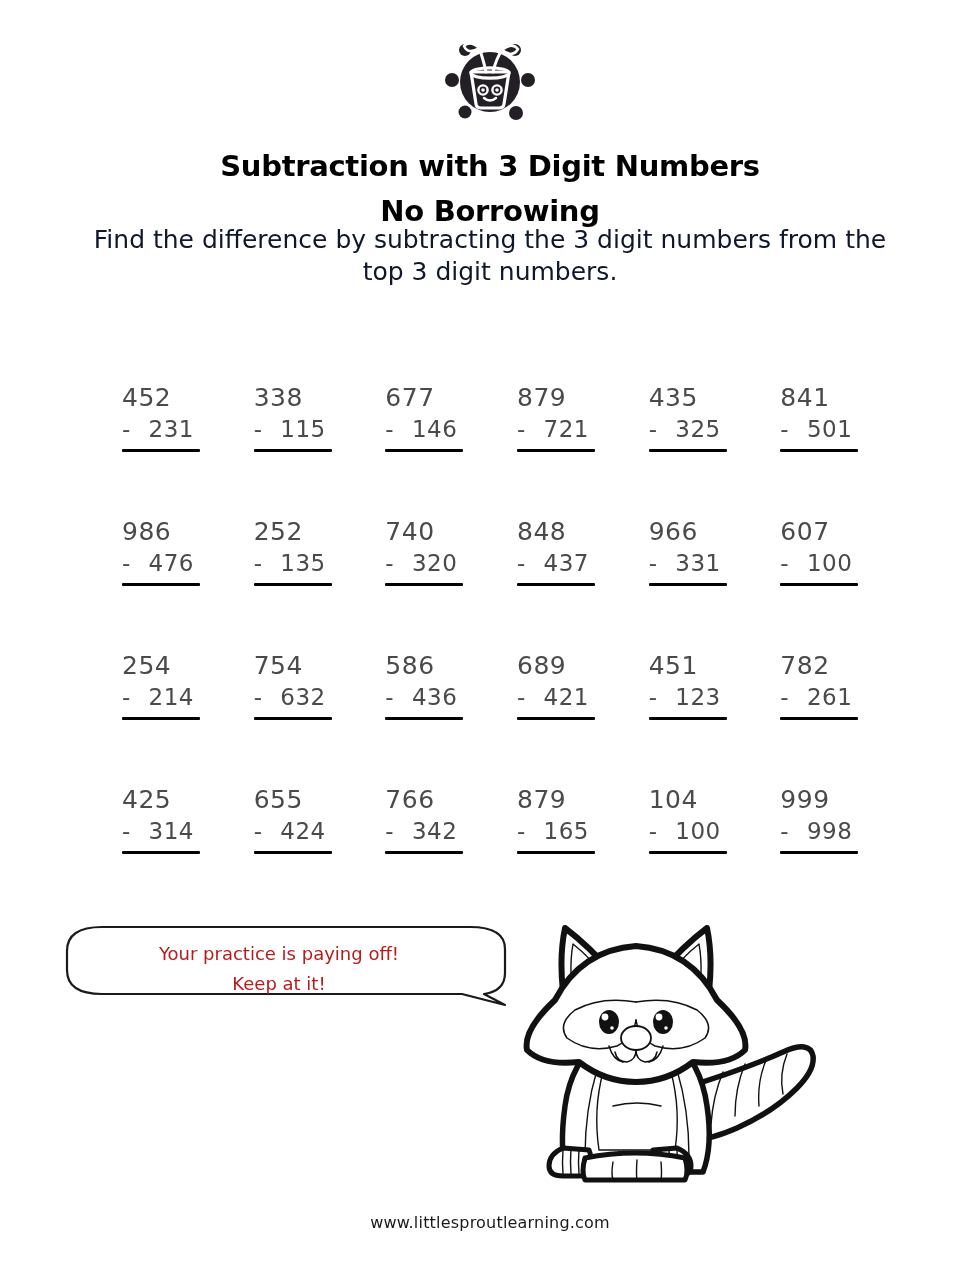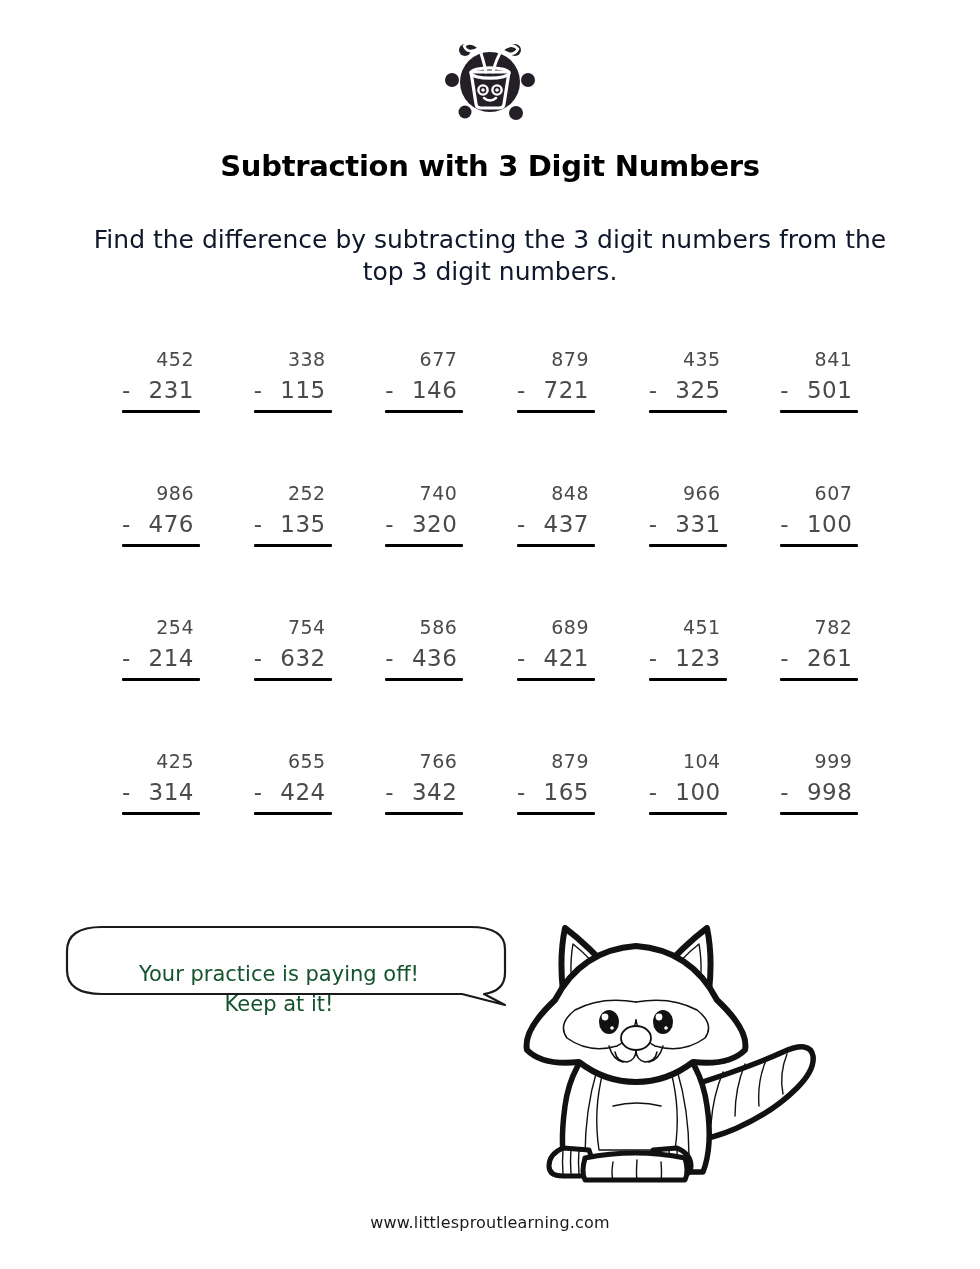--- a/index.html
+++ b/index.html
@@ -78,26 +78,27 @@
     flex-direction: column;
     align-items: flex-start;
     padding-left: 18px;
   }
   .prob-inner {
     width: 78px;
     display: flex;
     flex-direction: column;
   }
   .minuend {
-    text-align: right;
-    font-size: 19px;
+    text-align: left;
+    font-size: 25px;
     line-height: 30px;
     color: #4a4a4a;
     letter-spacing: 0.5px;
     padding-right: 6px;
+    margin-top: 39px;
   }
   .sub-row {
     display: flex;
     justify-content: space-between;
     align-items: baseline;
     font-size: 23px;
     line-height: 32px;
     color: #4a4a4a;
     letter-spacing: 0.5px;
     padding-right: 6px;
@@ -120,24 +121,23 @@
     width: 445px;
     height: 78px;
   }
   .bubble-svg { position: absolute; left: 0; top: 0; }
   .bubble-text {
     position: absolute;
     left: 0;
     top: 14px;
     width: 430px;
     text-align: center;
-    font-size: 21px;
+    font-size: 18px;
     line-height: 30px;
-    color: #14532d;
-    margin-top: 20px;
+    color: #b91c1c;
   }
 
   
   .fox {
     position: absolute;
     left: 505px;
     top: 910px;
     width: 320px;
     height: 285px;
   }
@@ -185,20 +185,21 @@
       <circle cx="67" cy="62" r="4.6" fill="none" stroke="#ffffff" stroke-width="2.4"></circle>
       <circle cx="53" cy="62" r="1.8" fill="#ffffff"></circle>
       <circle cx="67" cy="62" r="1.8" fill="#ffffff"></circle>
 
       <path d="M54 70 Q60 75 66 70" fill="none" stroke="#ffffff" stroke-width="2.4" stroke-linecap="round"></path>
     </svg>
   </div>
 
   <div class="title-block">
     <div class="title-line">Subtraction with 3 Digit Numbers</div>
+    <div class="title-line">No Borrowing</div>
   </div>
 
   <div class="subtitle">Find the difference by subtracting the 3 digit numbers from the top 3 digit numbers.</div>
 
   <div class="grid">
     <div class="problem">
       <div class="prob-inner">
         <div class="minuend">452</div>
         <div class="sub-row">
           <span class="op">-</span>

